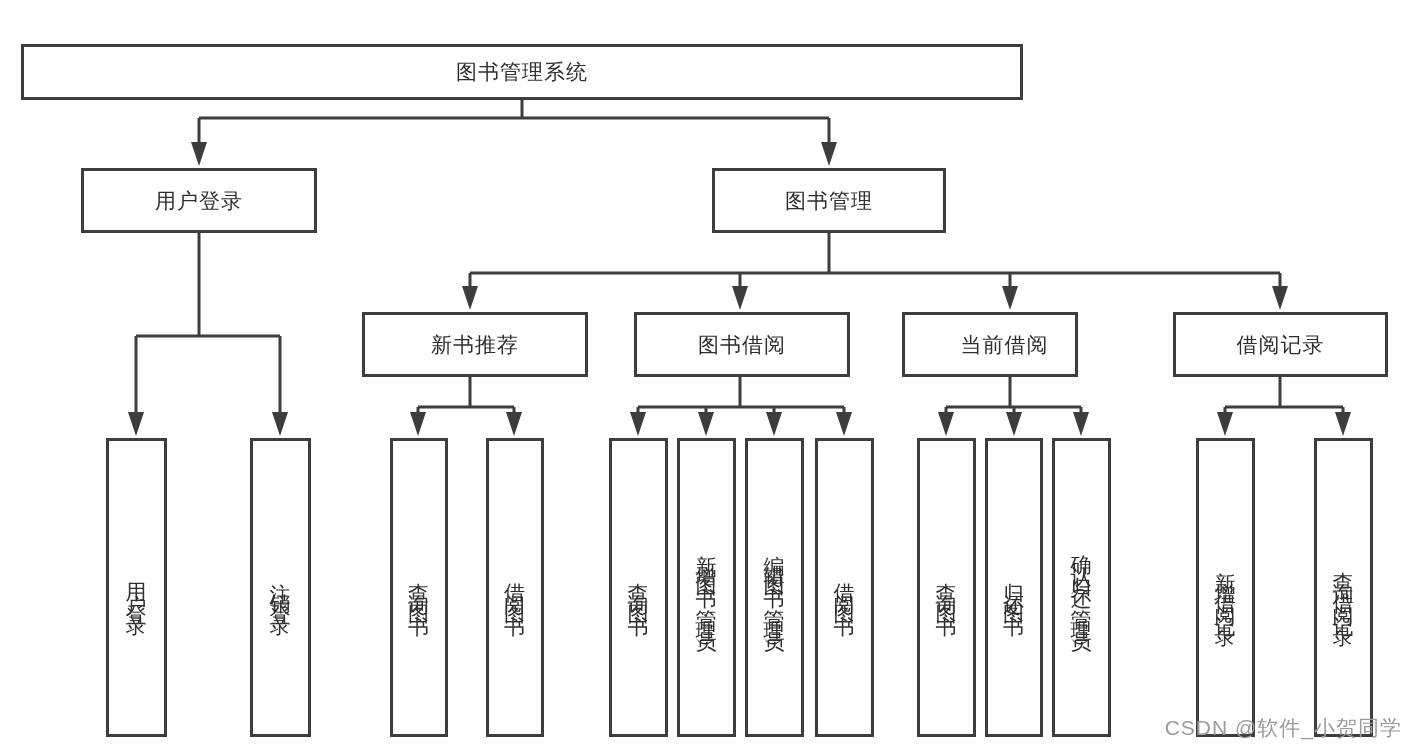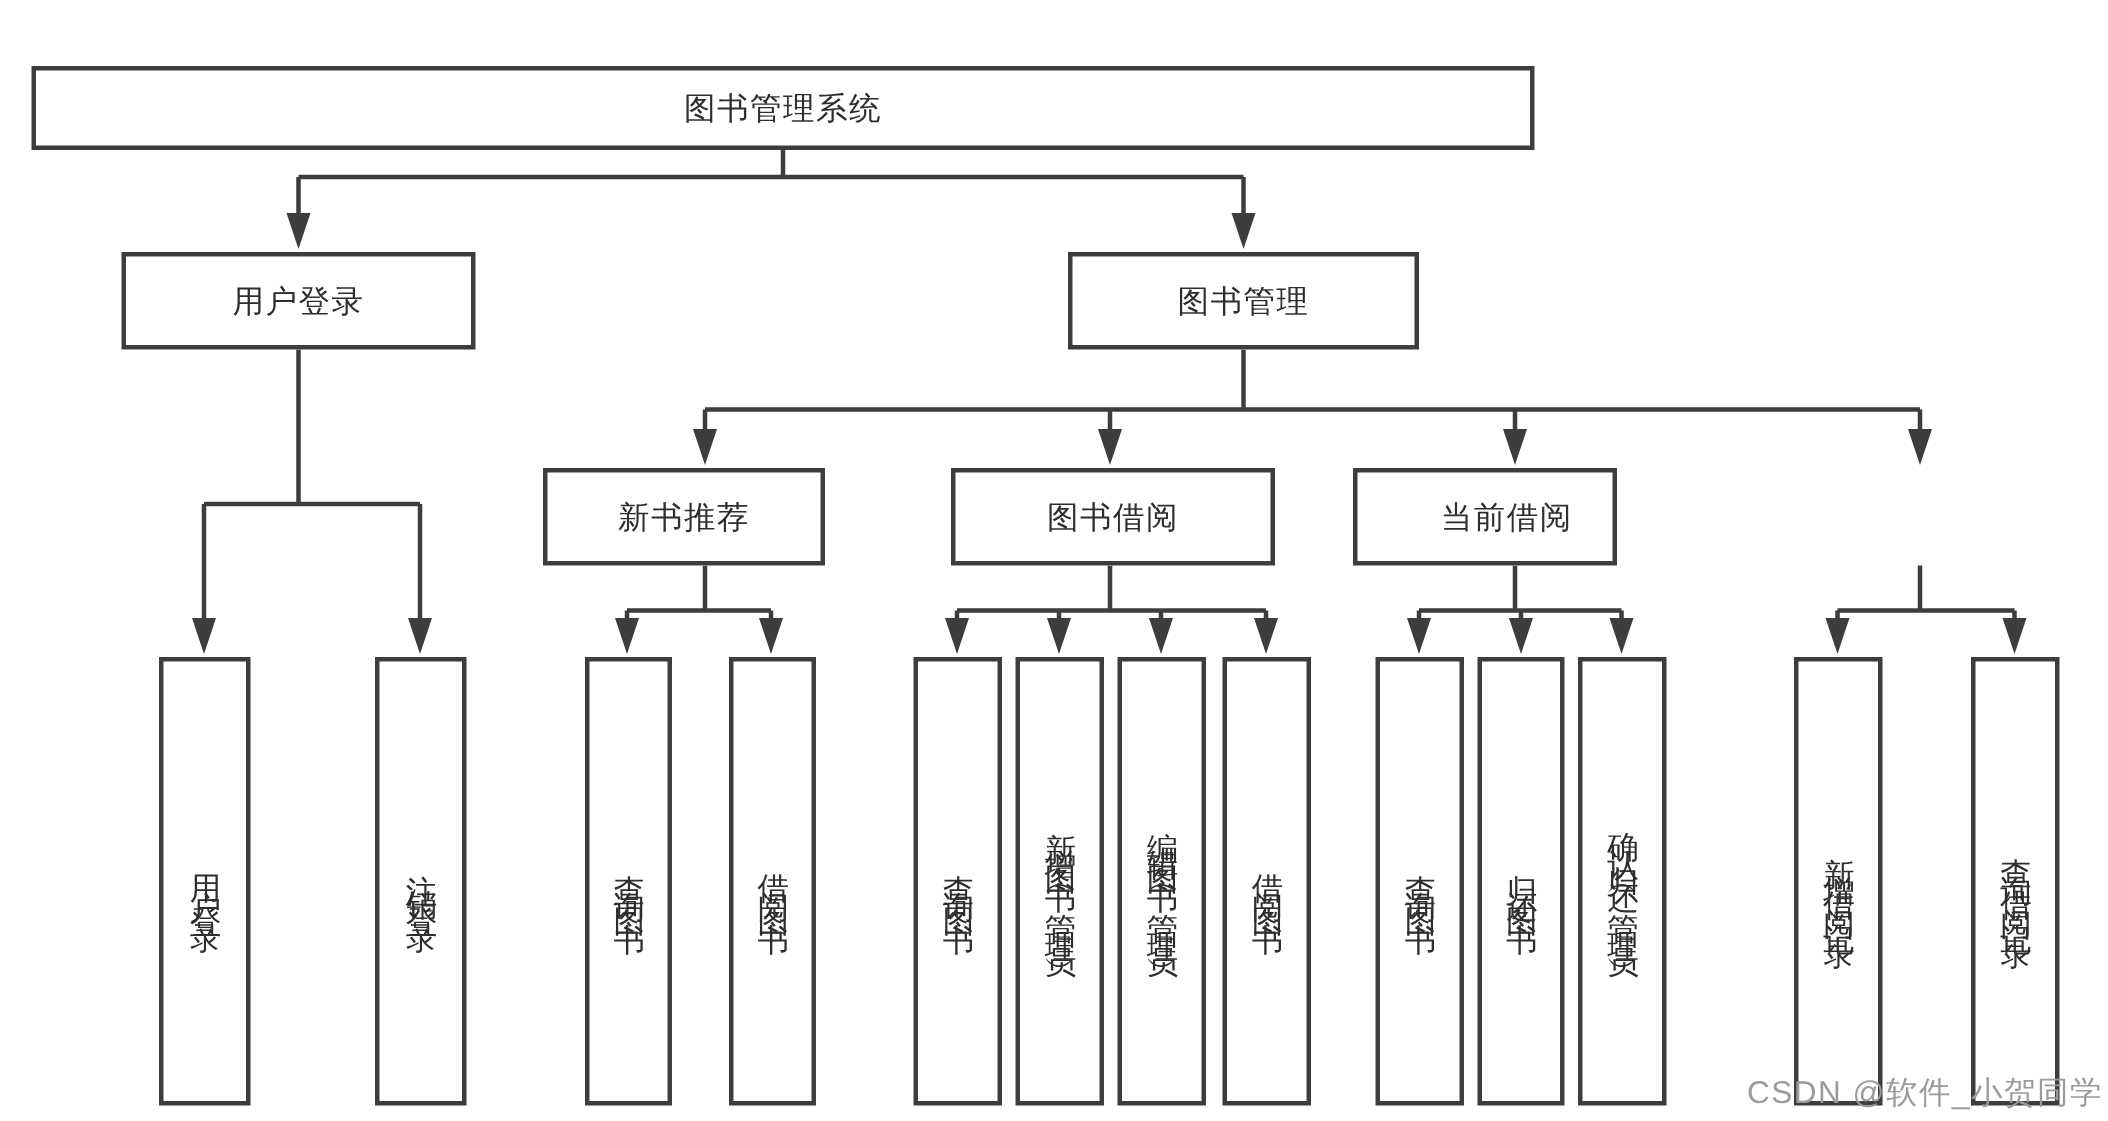--- a/index.html
+++ b/index.html
@@ -36,21 +36,21 @@
     letter-spacing:11px;
     font-size:21px;
     line-height:1;
   }
   
   .n-root{left:21px;top:24px;width:1002px;height:56px;margin-top:20px;}
   
   .n-user-login{left:81px;top:168px;width:236px;height:65px;}
   .n-book-management{left:712px;top:168px;width:234px;height:65px;}
   
-  .n-new-book-recommend{left:362px;top:312px;width:188px;height:65px;}
+  .n-new-book-recommend{left:362px;top:312px;width:226px;height:65px;}
   .n-book-borrowing{left:634px;top:312px;width:216px;height:65px;font-family:Liberation Mono, monospace;}
   .n-current-borrowing{left:902px;top:312px;width:176px;height:65px;padding-left:29px;}
   .n-borrow-records{left:1173px;top:312px;width:215px;height:65px;}
   
   .vnode{top:438px;height:299px;}
   .n-login{left:106px;width:61px;}
   .n-logout{left:250px;width:61px;}
   .n-query-books-1{left:390px;width:58px;}
   .n-borrow-books-1{left:486px;width:58px;}
   .n-query-books-2{left:609px;width:59px;}
@@ -123,20 +123,23 @@
 
   <div class="node n-new-book-recommend">
     <span>新书推荐</span>
   </div>
   <div class="node n-book-borrowing">
     <span>图书借阅</span>
   </div>
   <div class="node n-current-borrowing">
     <span>当前借阅</span>
   </div>
+  <div class="node n-borrow-records">
+    <span>借阅记录</span>
+  </div>
 
   <div class="node vnode n-login">
     <span>用户登录</span>
   </div>
   <div class="node vnode n-logout">
     <span>注销登录</span>
   </div>
 
   <div class="node vnode n-query-books-1">
     <span>查询图书</span>

